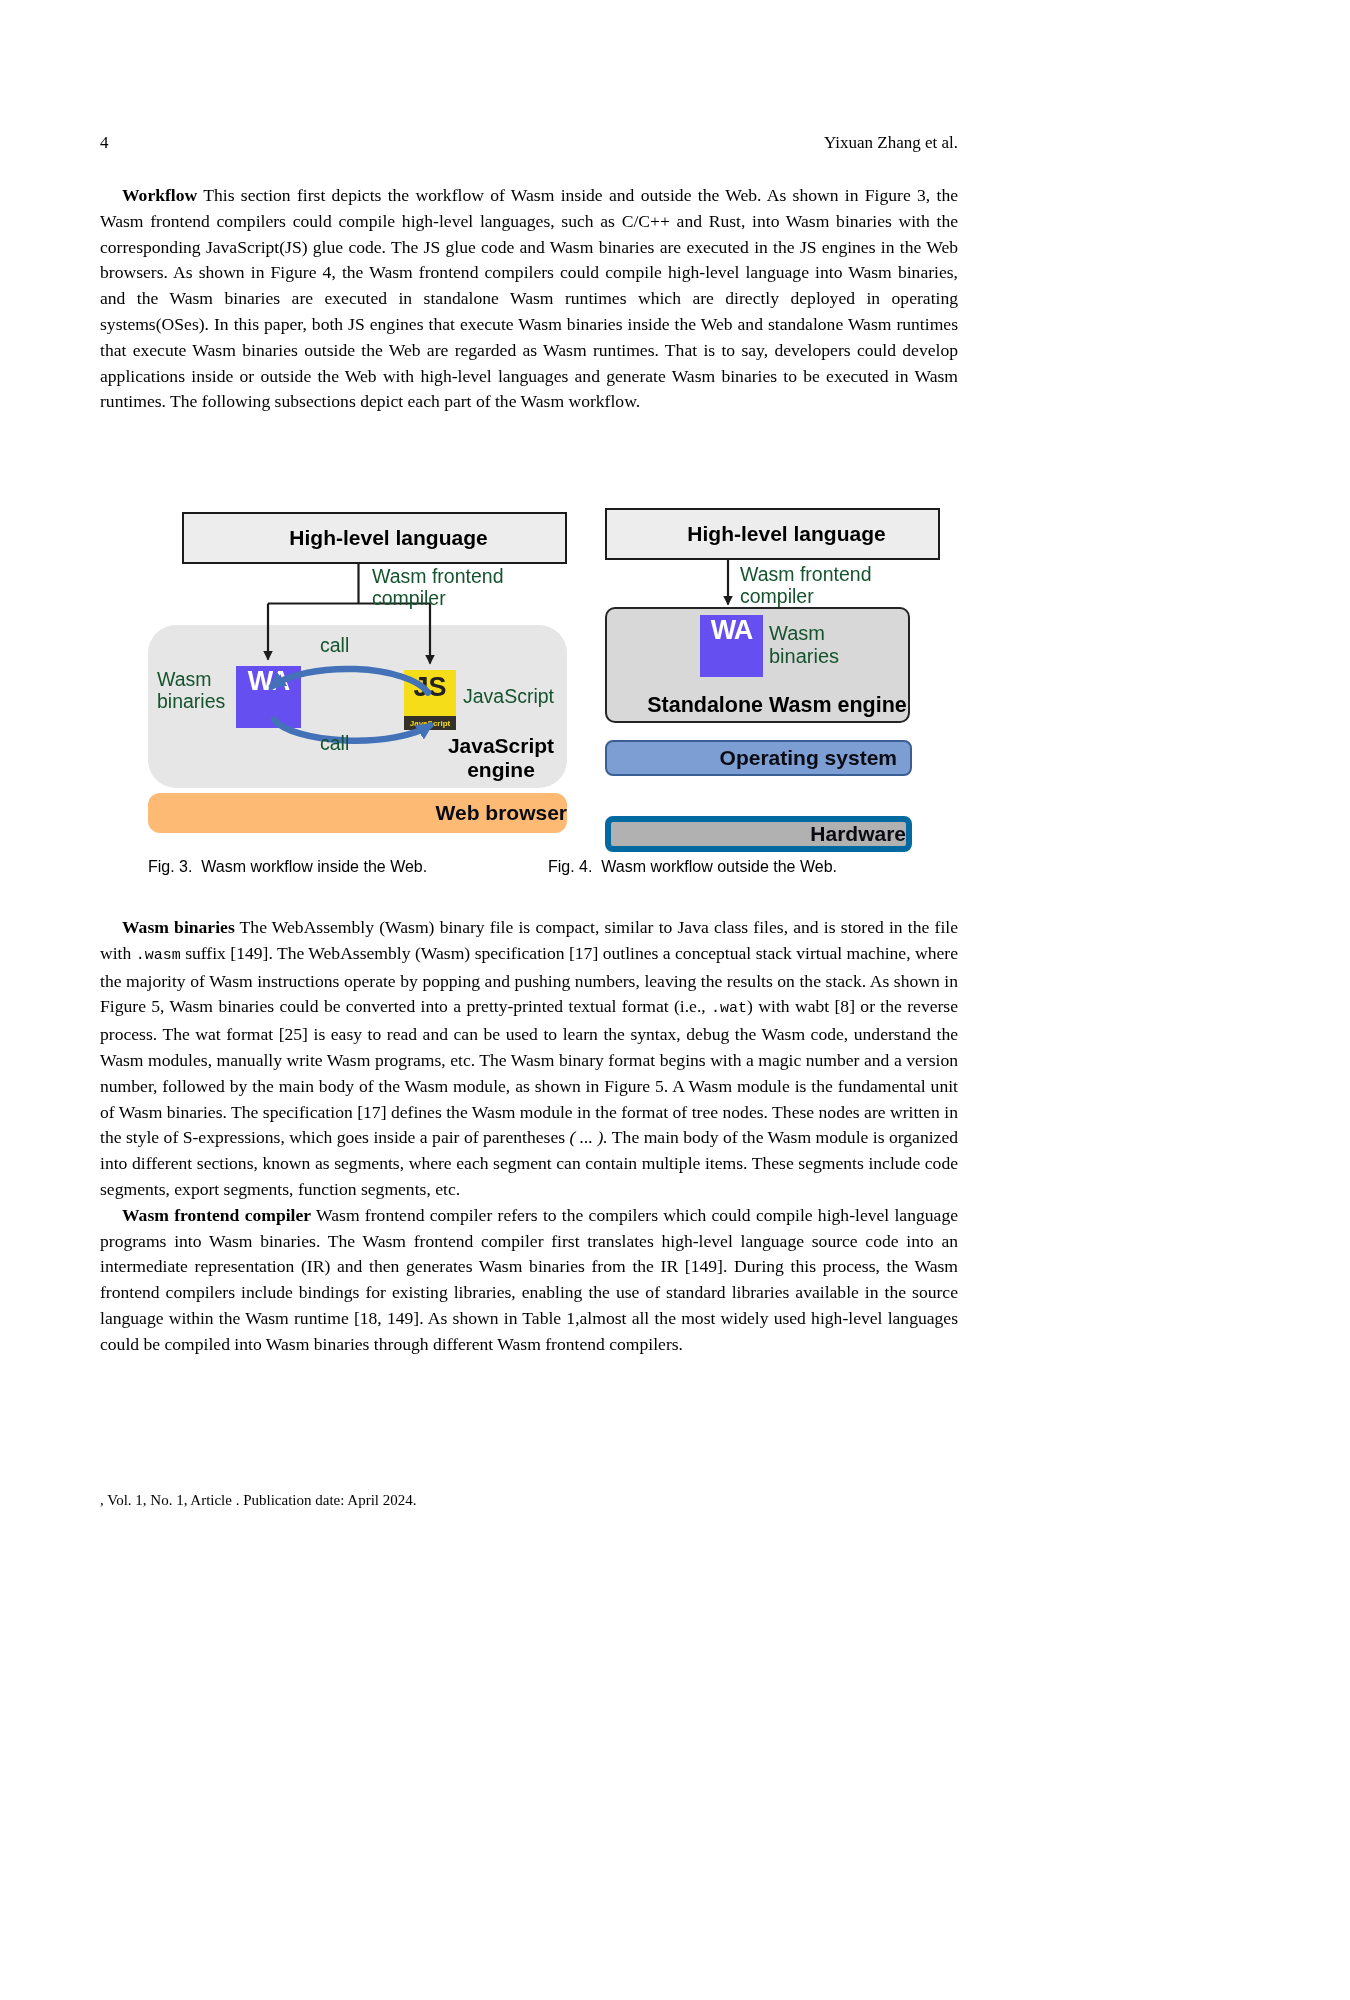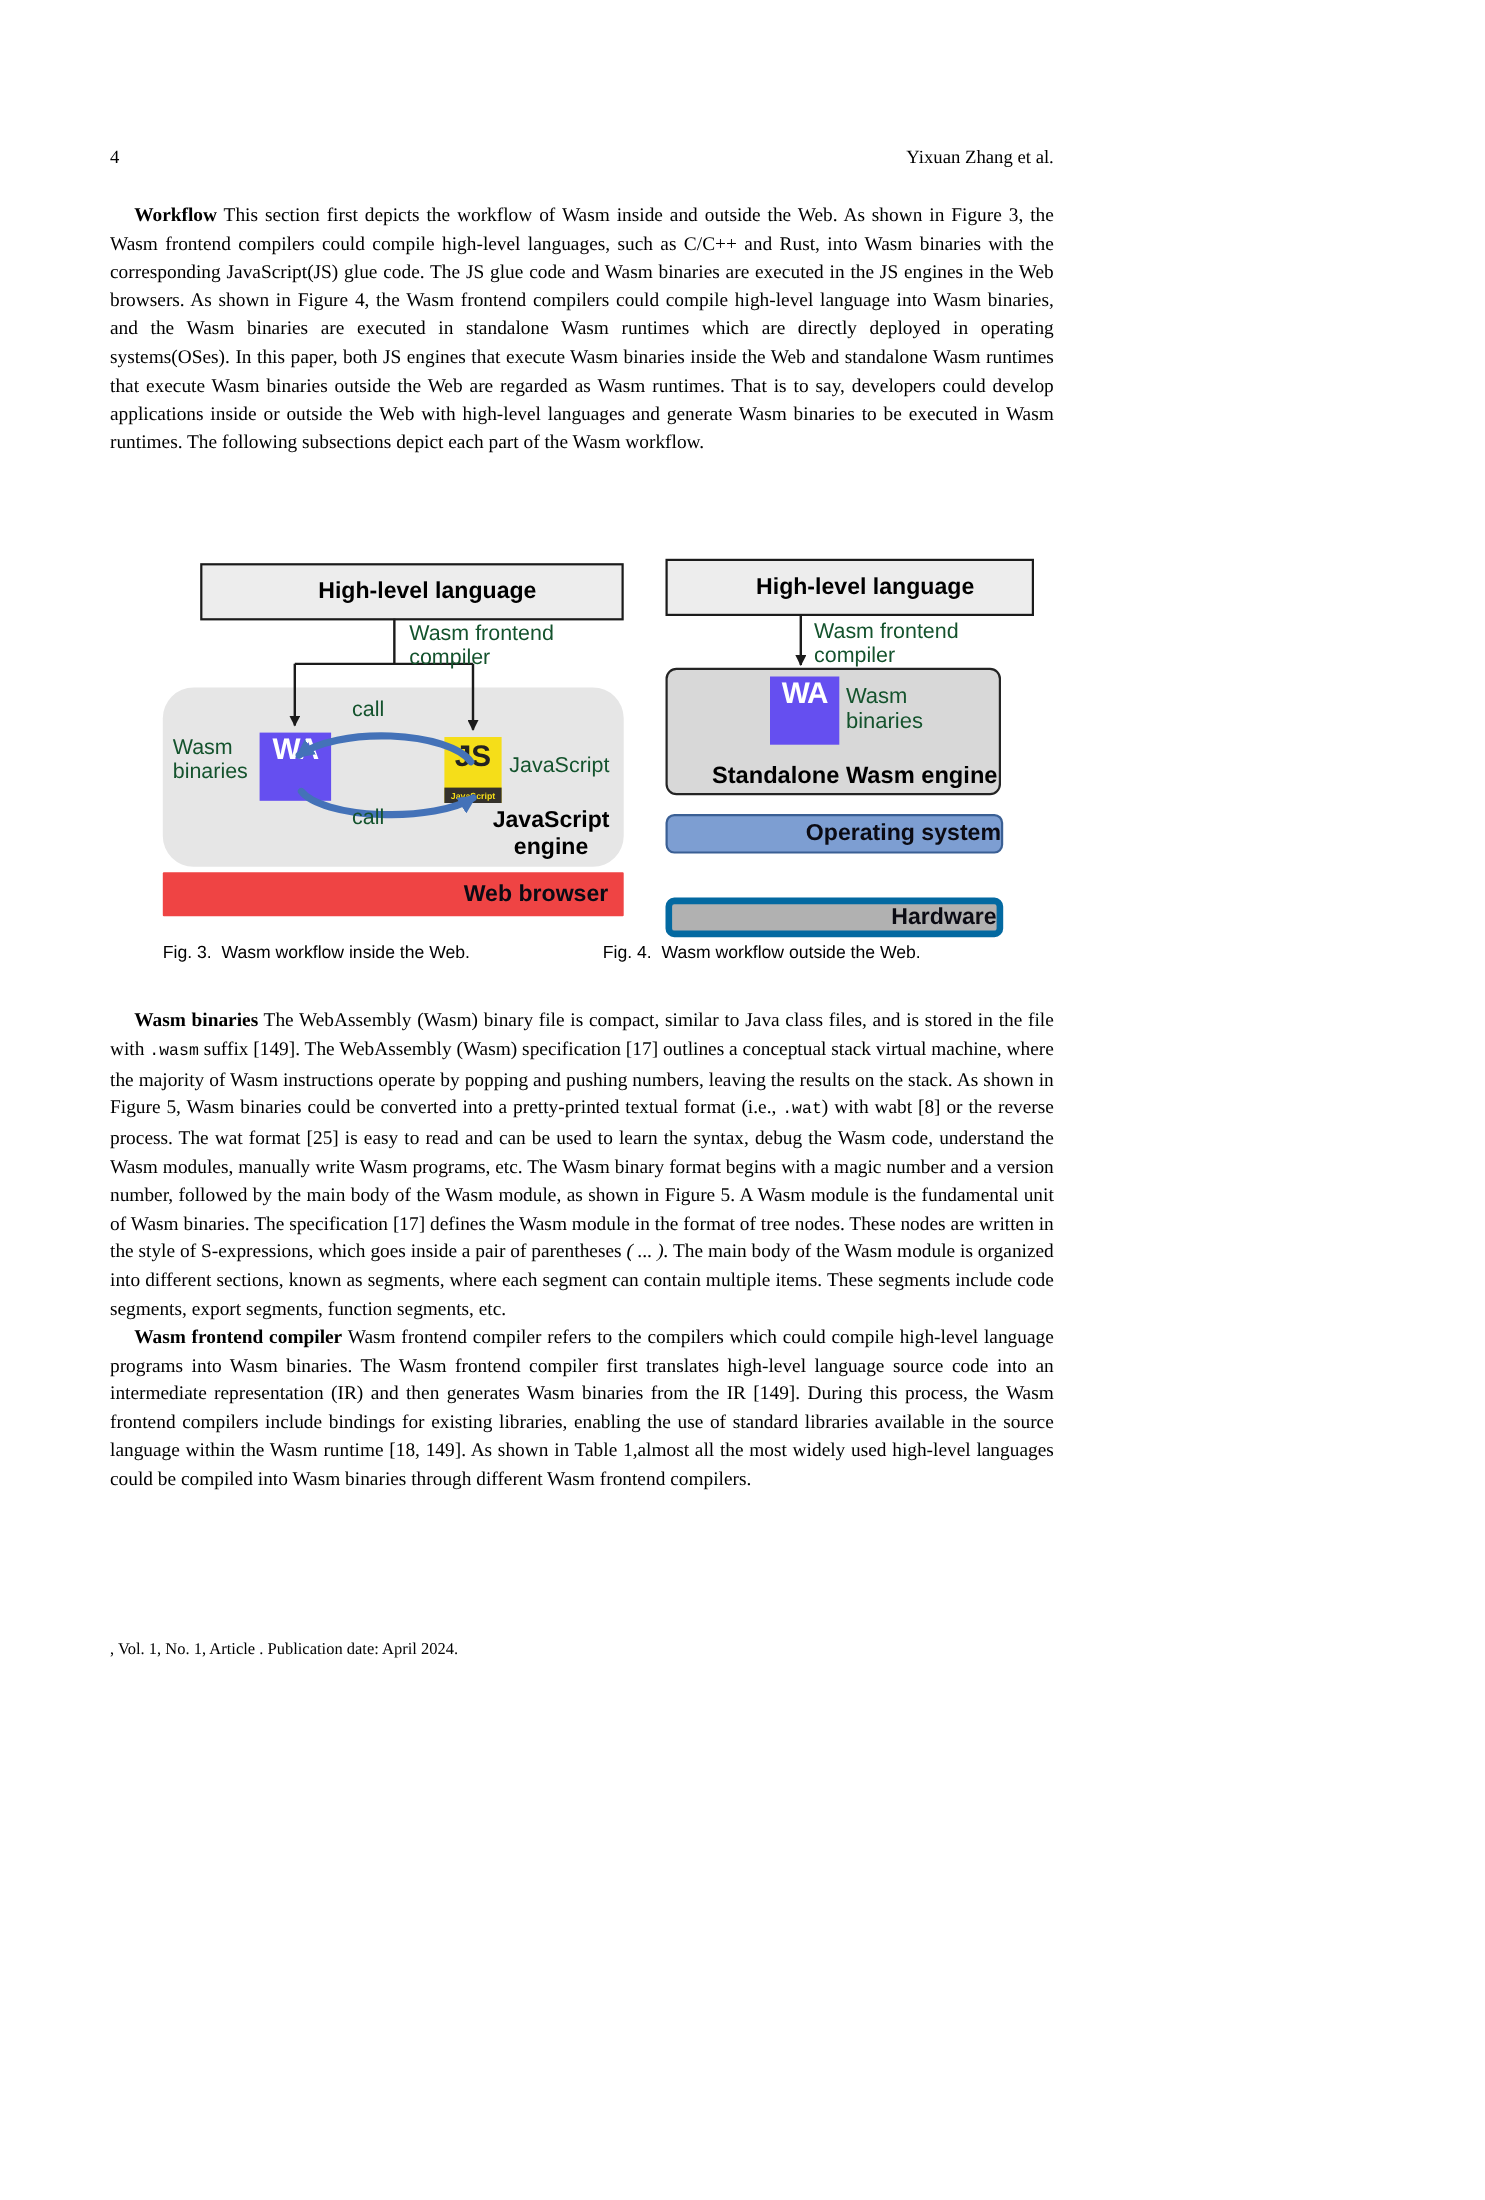--- a/index.html
+++ b/index.html
@@ -52,24 +52,24 @@
   .call-top{left:172px;top:130px;}
   .call-bottom{left:172px;top:228px;}
   .f3-jslabel{left:315px;top:181px;}
 
   .engine-lbl{position:absolute;font-weight:bold;color:#000;text-align:center;}
   .f3-engine{left:288px;top:229px;width:130px;font-size:21px;line-height:23.5px;}
   .f4-engine{left:0;top:188px;width:344px;font-size:21.5px;}
 
   .bar{position:absolute;display:flex;align-items:center;justify-content:flex-end;
     font-weight:bold;font-size:21px;color:#0b0b14;box-sizing:border-box;}
-  .f3-browser{left:0;top:288px;width:419px;height:40px;background:#ef4444;
-    border-radius:1px;padding-right:14px;}
+  .f3-browser{left:0;top:288px;width:419px;height:40px;background:#fdba74;
+    border-radius:12px;}
   .os-bar{left:0;top:235px;width:307px;height:36px;background:#7d9ed2;
-    border:2px solid #3a5f94;border-radius:8px;}
+    border:2px solid #3a5f94;border-radius:8px;padding-right:13px;}
   .hw-bar{left:0;top:287px;width:307px;height:36px;background:#b1b1b1;
     border:6px solid #0369a1;border-radius:8px;margin-top:24px;}
 
   .caption{position:absolute;top:353px;text-align:left;font-size:16px;color:#000;
     white-space:pre-wrap;font-family:"Liberation Sans",sans-serif;}
   .cap3{left:48px;width:420px;}
   .cap4{left:448px;width:420px;}
 
   .page-footer{position:absolute;top:1492px;left:100px;font-size:15px;}
 </style>

